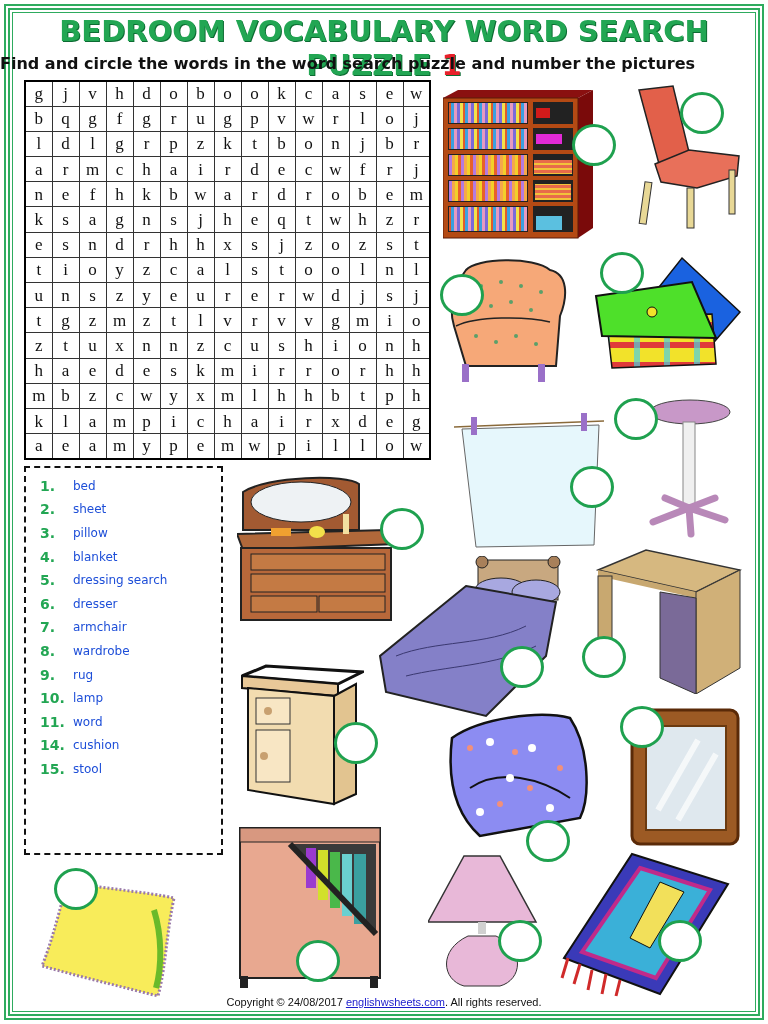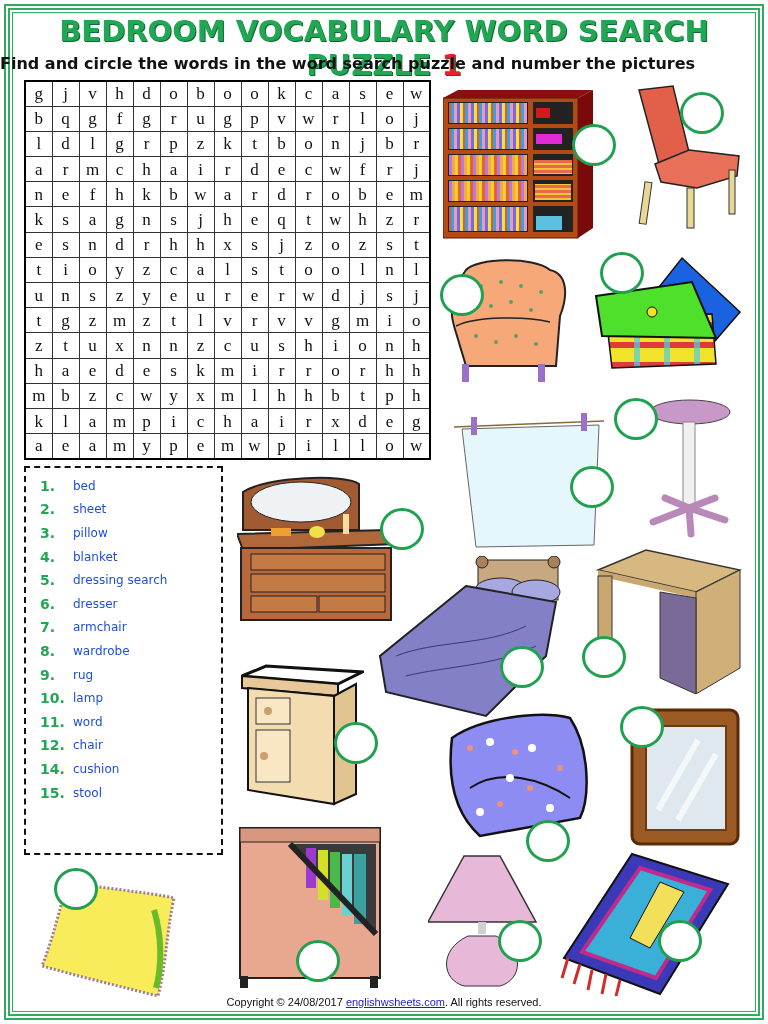--- a/index.html
+++ b/index.html
@@ -339,24 +339,20 @@
       <span class="n">9.</span>
       <span class="w">rug</span>
     </div>
     <div class="word">
       <span class="n">10.</span>
       <span class="w">lamp</span>
     </div>
     <div class="word">
       <span class="n">11.</span>
       <span class="w">word</span>
-    </div>
-    <div class="word">
-      <span class="n">12.</span>
-      <span class="w">chair</span>
     </div>
     <div class="word">
       <span class="n">14.</span>
       <span class="w">cushion</span>
     </div>
     <div class="word">
       <span class="n">15.</span>
       <span class="w">stool</span>
     </div>
   </div>

